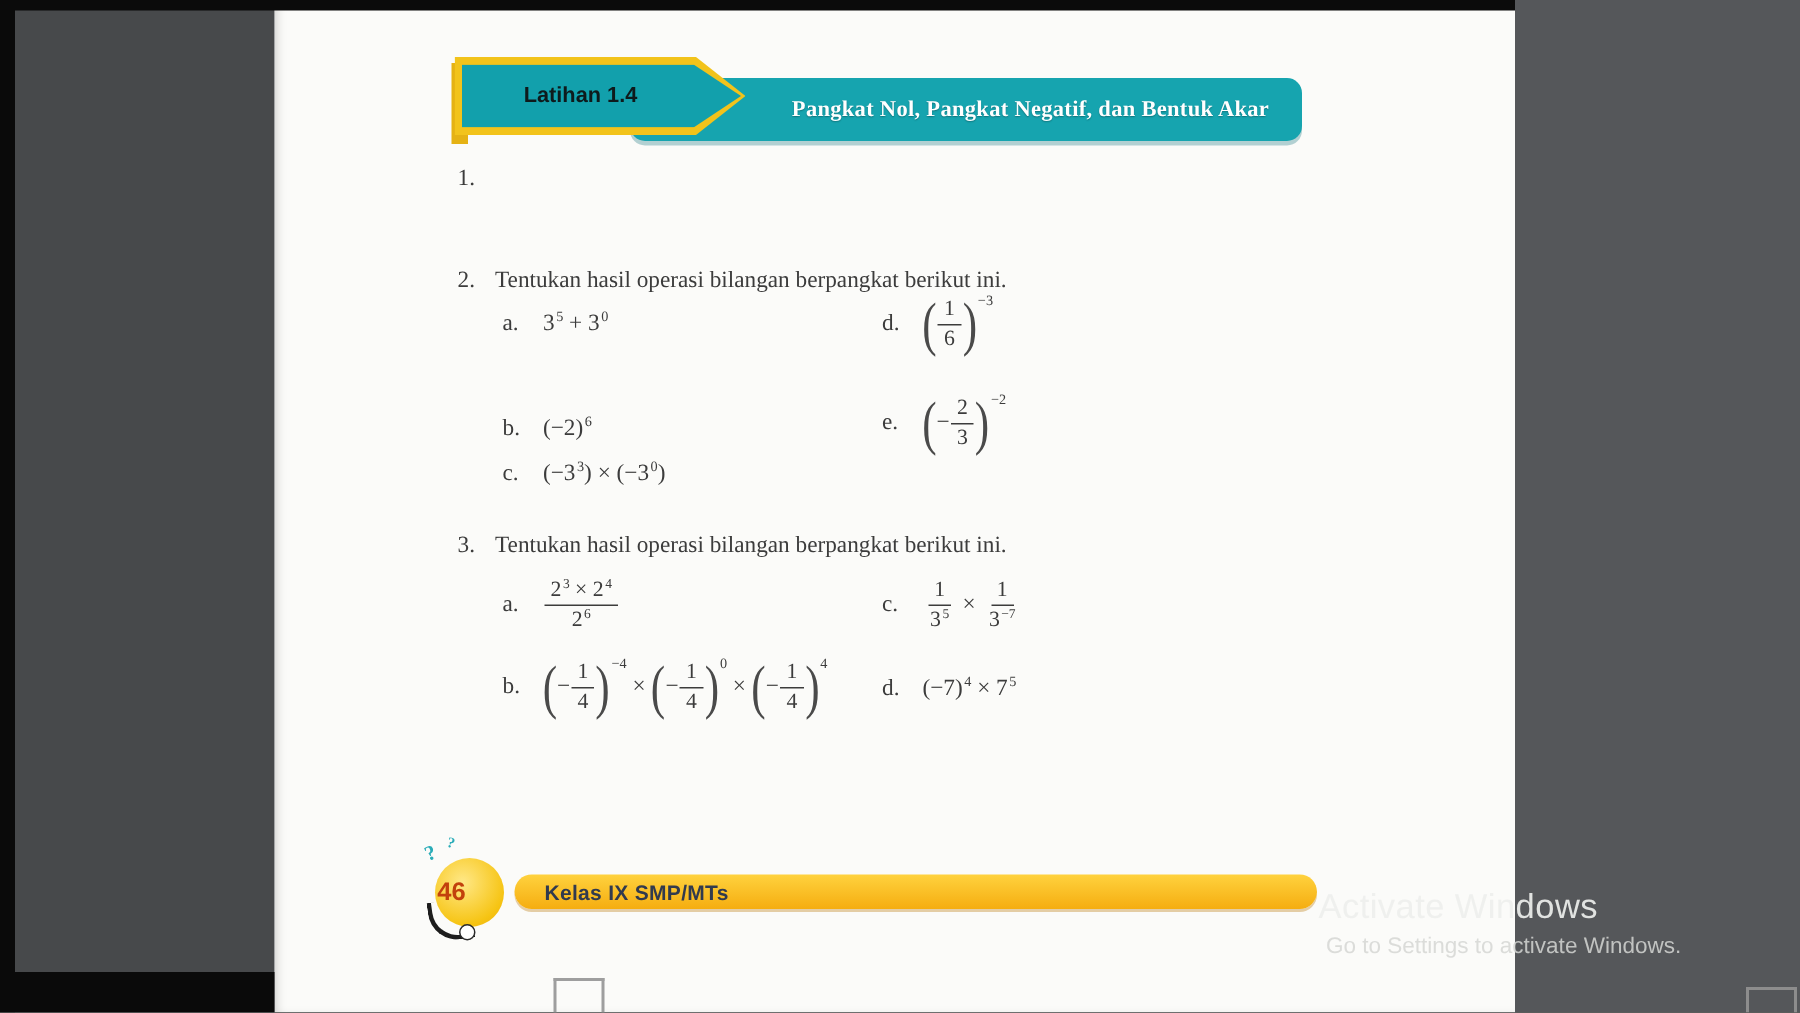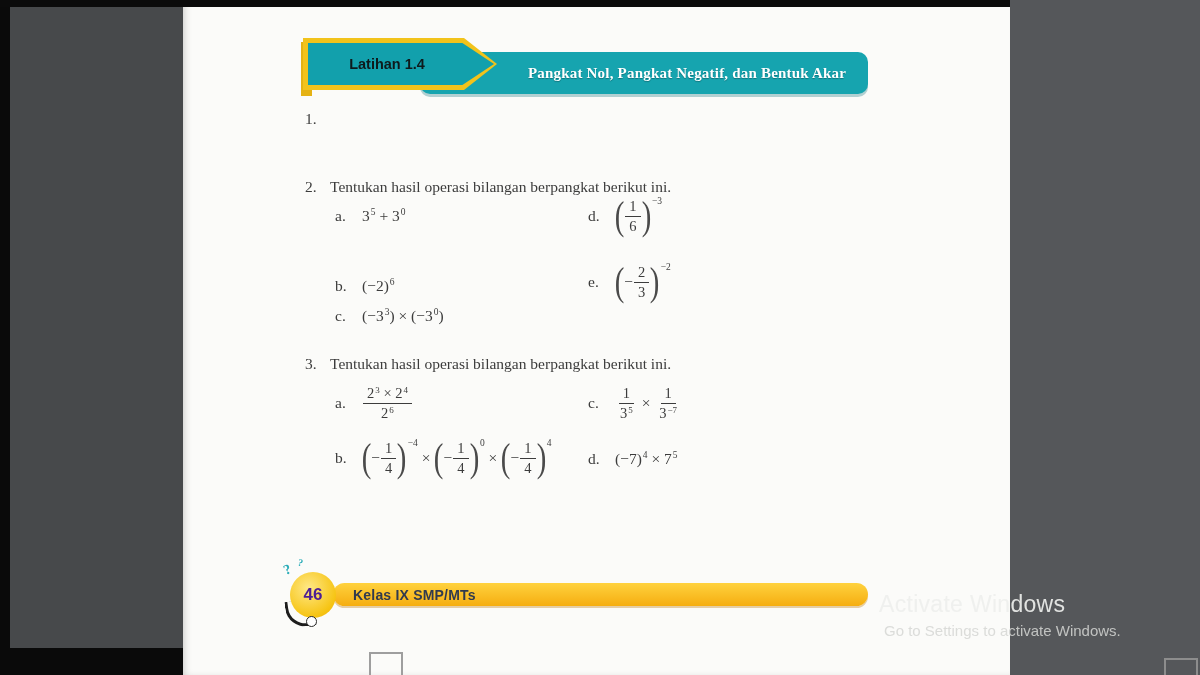--- a/index.html
+++ b/index.html
@@ -47,22 +47,22 @@
   .bp.big{font-size:40px;line-height:40px;transform:scaleX(.72);margin:0 -2px;}
   
   .footer-banner{position:absolute;left:333px;top:583px;width:535px;height:23px;border-radius:12px;
         background:linear-gradient(#ffd23e,#f5ad10);display:flex;align-items:center;z-index:1;
         box-shadow:0 2px 0 rgba(186,120,8,.35);}
   .footer-text{font-family:"Liberation Sans",sans-serif;font-weight:bold;font-size:14px;color:#313a4e;
         margin-left:20px;letter-spacing:.2px;}
   .mascot{position:absolute;left:278px;top:558px;width:70px;height:70px;z-index:2;}
   .m-circle{position:absolute;left:12px;top:14px;width:46px;height:46px;border-radius:50%;
         background:radial-gradient(circle at 40% 35%,#ffe887,#f6c413 70%,#e9a90c);}
-  .m-num{position:absolute;left:12px;top:14px;width:46px;height:46px;display:flex;align-items:center;
-        justify-content:center;font-family:"Liberation Sans",sans-serif;font-weight:bold;font-size:17px;color:#4c1d95;}
+  .m-num{position:absolute;left:0;top:14px;width:46px;height:46px;display:flex;align-items:center;
+        justify-content:center;font-family:"Liberation Sans",sans-serif;font-weight:bold;font-size:17px;color:#c2410c;}
   .m-q1{position:absolute;left:6px;top:4px;color:#2aacb8;font-weight:bold;font-size:14px;transform:rotate(-22deg);}
   .m-q2{position:absolute;left:20px;top:-1px;color:#2aacb8;font-weight:bold;font-size:10px;transform:rotate(14deg);}
   .m-arm{position:absolute;left:8px;top:42px;width:26px;height:24px;border-left:3px solid #1d1d1d;
         border-bottom:3px solid #1d1d1d;border-radius:0 0 0 20px;transform:rotate(-8deg);}
   .m-hand{position:absolute;left:28px;top:58px;width:9px;height:9px;border-radius:50%;background:#fff;
         border:1.5px solid #2a2a2a;}
   
   .corner-left{position:absolute;left:186px;top:652px;width:30px;height:23px;
         border:2px solid #9e9e9e;border-bottom:none;z-index:3;}
   .corner-right{position:absolute;left:981px;top:658px;width:30px;height:17px;
@@ -214,21 +214,21 @@
     <div class="mitem" style="left:405px;top:450px;">
       <span class="mlabel">d.</span>
       <span class="mrow">
           <span class="mtext">(−7)</span>
           <span class="sup">4</span>
           <span class="mtext"> × 7</span>
           <span class="sup">5</span>
         </span>
     </div>
 
-    <div class="footer-banner" style="left:150px;">
+    <div class="footer-banner" style="left:160px;">
       <span class="footer-text">Kelas IX SMP/MTs</span>
     </div>
     <div class="mascot" style="left:95px;">
       <span class="m-q1">?</span>
       <span class="m-q2">?</span>
       <div class="m-arm"></div>
       <div class="m-circle"></div>
       <div class="m-num">46</div>
       <div class="m-hand"></div>
     </div>

